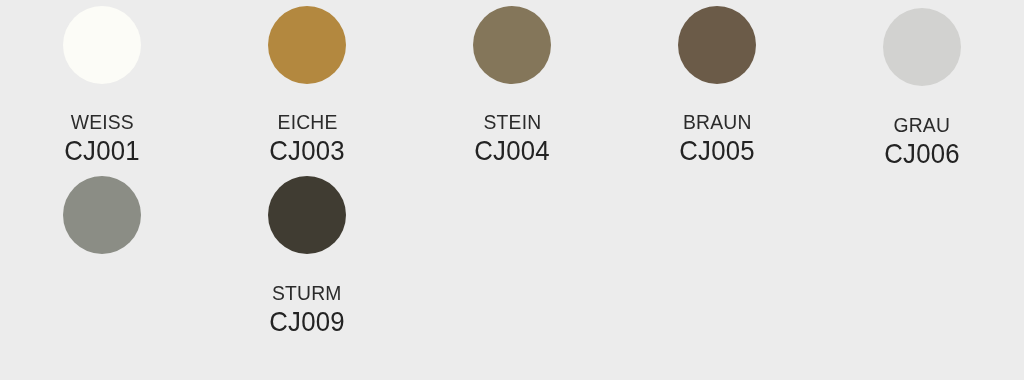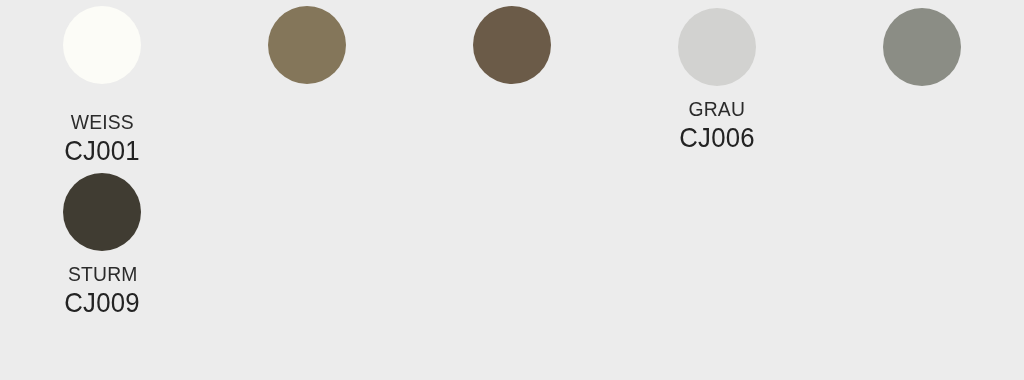--- a/index.html
+++ b/index.html
@@ -57,44 +57,59 @@
     white-space: nowrap;
   }
 
   
   .row-1 .swatch-dot { margin-top: 6px; }
   .row-1 .swatch-labels { margin-top: 27px; }
   .row-1 .swatch-code { margin-top: 5px; }
 
   
   .row-2 .swatch-dot { margin-top: 8px; }
-  .row-2 .swatch-labels { margin-top: 12px; }
+  .row-2 .swatch-labels { margin-top: 28px; }
   .row-2 .swatch-code { margin-top: 5px; }
 </style>
 </head>
 <body style="background: rgb(236, 236, 236);">
 
 <div class="palette">
 
   <div class="swatch row-1">
     <div class="swatch-dot" style="background-color: rgb(252, 252, 247);"></div>
     <div class="swatch-labels">
       <div class="swatch-name">WEISS</div>
       <div class="swatch-code">CJ001</div>
     </div>
   </div>
 
 
+  <div class="swatch row-1">
+    <div class="swatch-dot" style="background-color: rgb(179, 136, 63);"></div>
+    <div class="swatch-labels">
+      <div class="swatch-name">EICHE</div>
+      <div class="swatch-code">CJ003</div>
+    </div>
+  </div>
 
   <div class="swatch row-1">
     <div class="swatch-dot" style="background-color: rgb(132, 118, 90);"></div>
+    <div class="swatch-labels">
+      <div class="swatch-name">STEIN</div>
+      <div class="swatch-code">CJ004</div>
+    </div>
   </div>
 
   <div class="swatch row-1">
     <div class="swatch-dot" style="background-color: rgb(107, 91, 72);"></div>
+    <div class="swatch-labels">
+      <div class="swatch-name">BRAUN</div>
+      <div class="swatch-code">CJ005</div>
+    </div>
   </div>
 
   <div class="swatch row-2">
     <div class="swatch-dot" style="background-color: rgb(210, 210, 208);"></div>
     <div class="swatch-labels">
       <div class="swatch-name">GRAU</div>
       <div class="swatch-code">CJ006</div>
     </div>
   </div>
 

